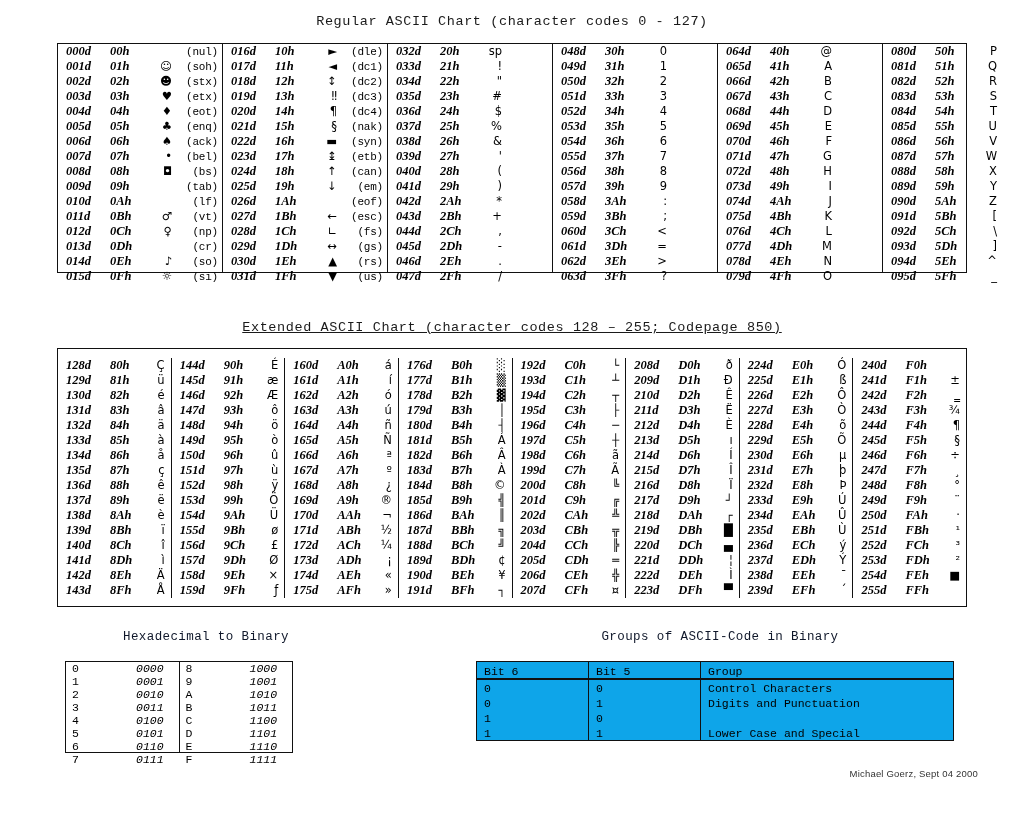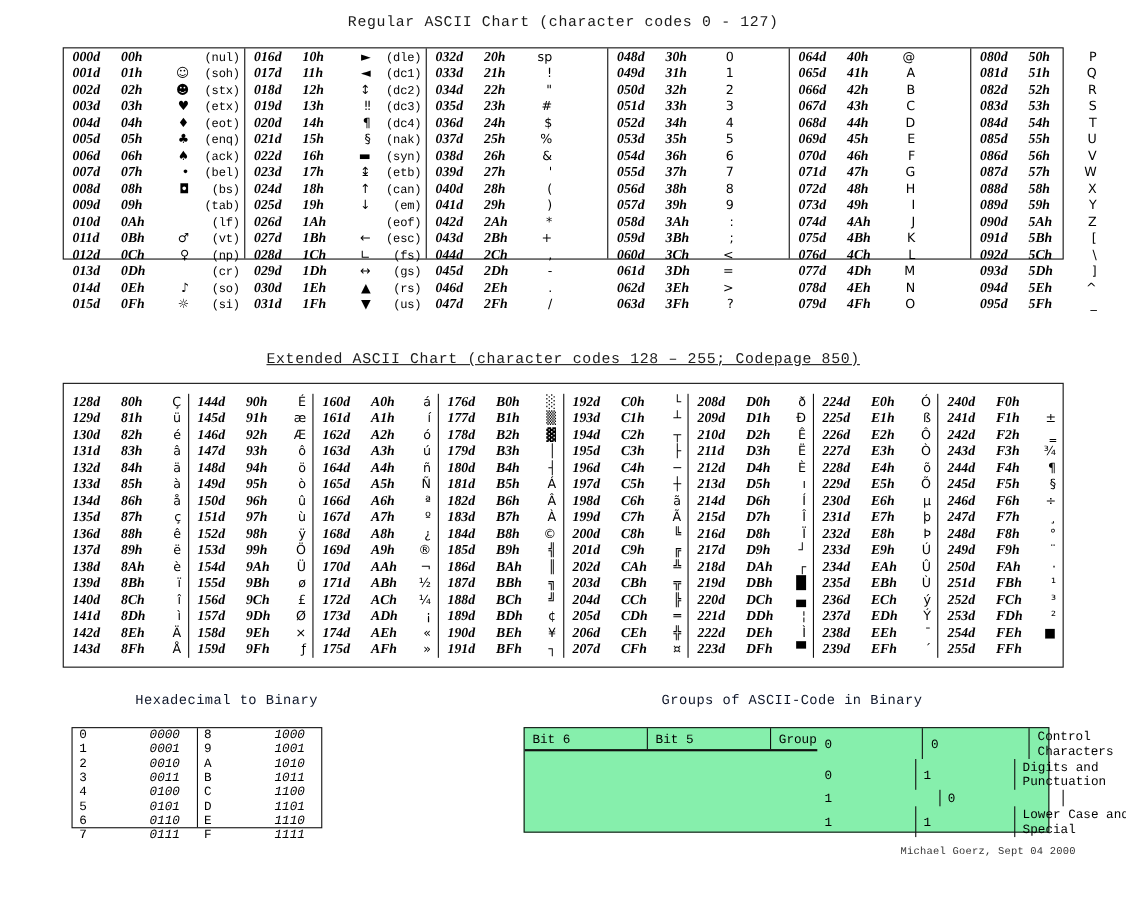--- a/index.html
+++ b/index.html
@@ -33,21 +33,21 @@
   #extended-title { position: absolute; left: 0; top: 320px; width: 1024px; text-decoration: underline; }
 
   
   .ascii-block {
     position: absolute;
     border: 1px solid #111;
     background: #fff;
     display: flex;
     box-sizing: border-box;
   }
-  #regular-block { left: 57px; top: 43px; width: 910px; height: 193px; }
+  #regular-block { left: 57px; top: 43px; width: 910px; height: 230px; }
   #extended-block { left: 57px; top: 348px; width: 910px; height: 259px; align-items: center; }
 
   .col-group {
     display: flex;
     flex-direction: column;
     border-right: 1px solid #111;
     box-sizing: border-box;
     flex: 1 1 0;
   }
   .col-group:last-child { border-right: none; }
@@ -123,26 +123,26 @@
     font-size: 11.5px;
     padding: 0 6px;
     box-sizing: border-box;
   }
   .hex-key { width: 48px; }
   .hex-val { flex: 1 1 auto; text-align: left; padding-left: 16px; font-style: italic; }
 
   #groups-table {
     position: absolute;
     left: 476px; top: 661px;
-    width: 478px; height: 96px;
+    width: 478px; height: 80px;
     border: 1px solid #111;
     box-sizing: border-box;
-    background: #86efac;
+    background: #0ea5e9;
     display: flex;
-    flex-direction: row;
+    flex-direction: column;
   }
   .g-head {
     display: flex;
     border-bottom: 2px solid #111;
     box-sizing: border-box;
     height: 21px;
   }
   .g-body { flex: 1 1 auto; display: flex; flex-direction: column; }
   .g-row { display: flex; flex: 1 1 0; }
   .g-cell {
@@ -155,21 +155,21 @@
     align-items: center;
   }
   .g-c1 { width: 112px; }
   .g-c2 { width: 112px; }
   .g-c3 { flex: 1 1 auto; border-right: none; }
 
   #footer {
     position: absolute;
     left: 0; top: 768px; width: 978px;
     text-align: right;
-    font-family: Liberation Mono, monospace;
+    font-family: Liberation Sans, sans-serif;
     font-size: 9.5px;
     color: #333;
     letter-spacing: 0.2px;
   }
 </style>
 </head>
 <body>
 
 <div class="page">
 

